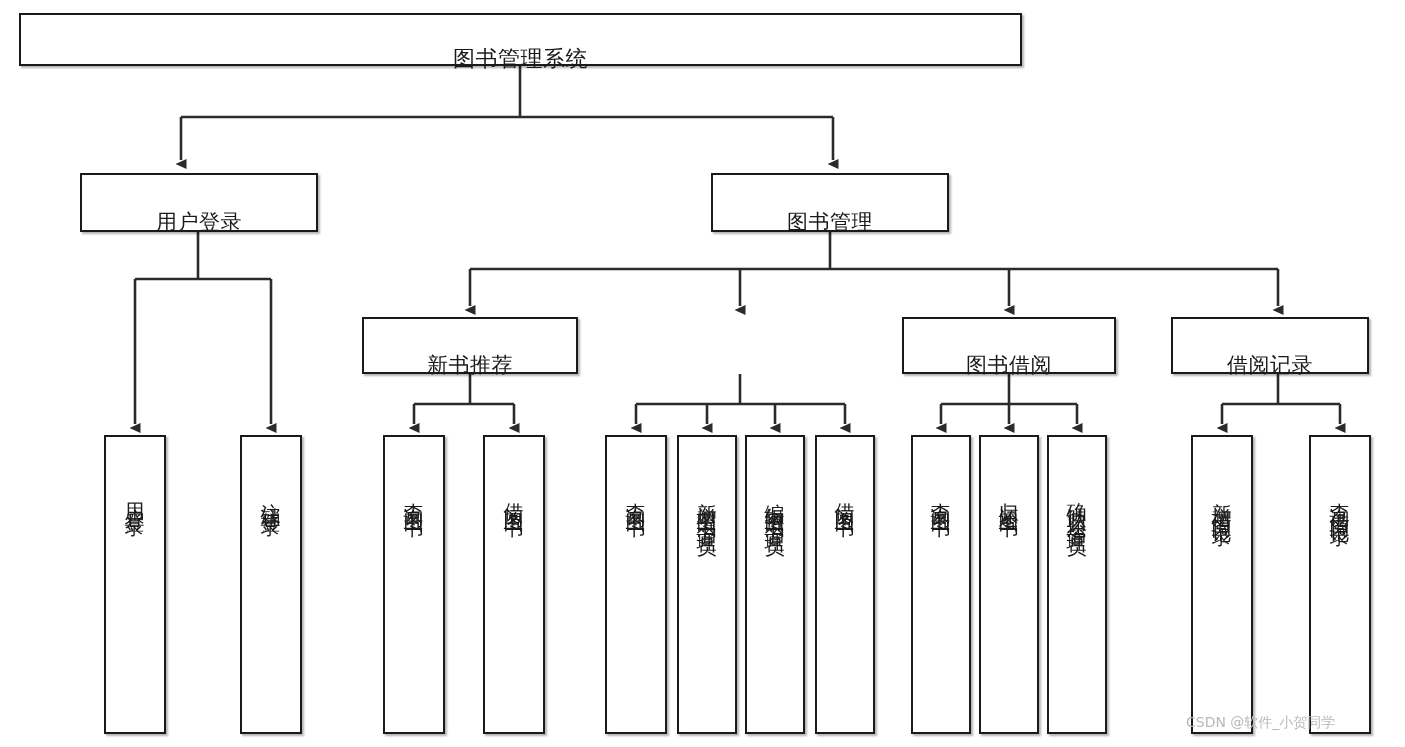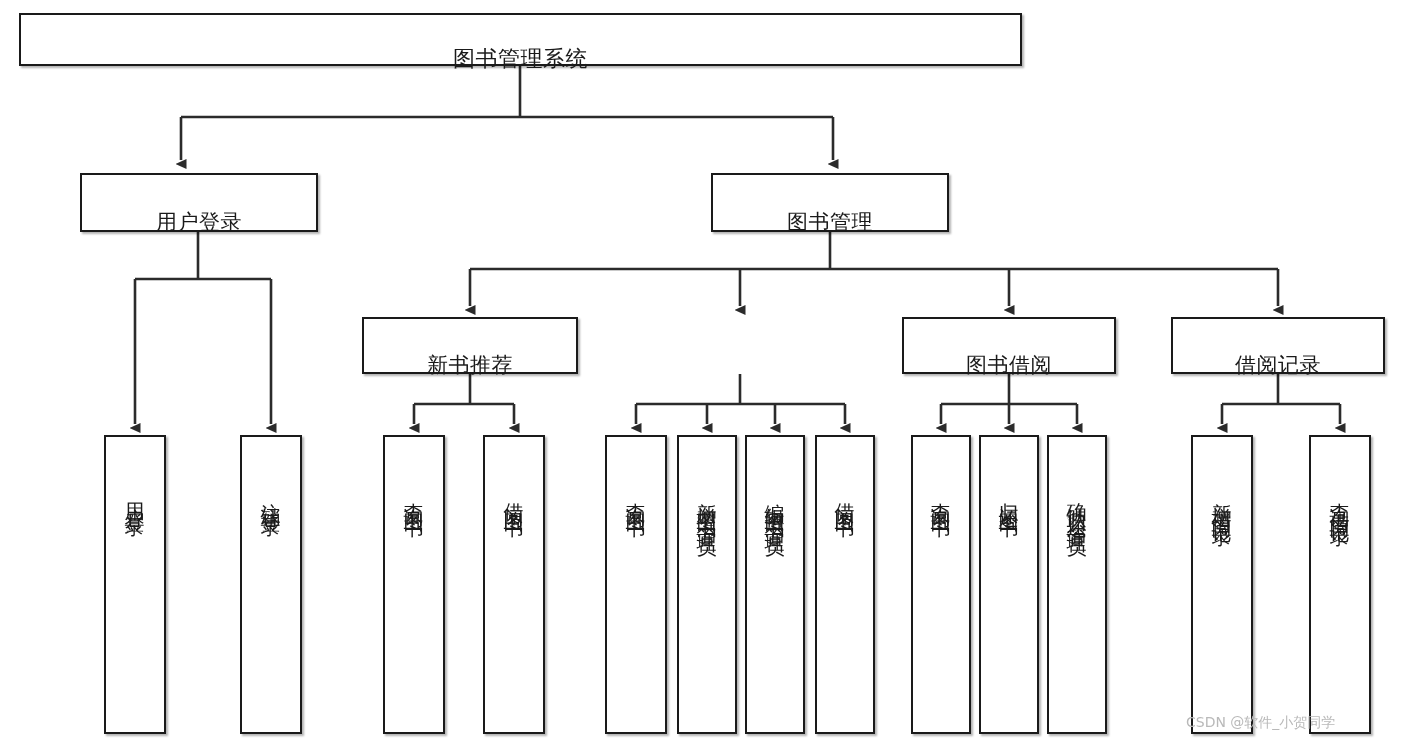--- a/index.html
+++ b/index.html
@@ -143,21 +143,21 @@
 
   <div class="node horiz" style="left:711px; top:173px; width:238px; height:59px;">
     <span class="label">图书管理</span>
   </div>
 
 
   <div class="node horiz" style="left:902px; top:317px; width:214px; height:57px;">
     <span class="label">图书借阅</span>
   </div>
 
-  <div class="node horiz" style="left:1171px; top:317px; width:214px; height:57px;">
+  <div class="node horiz" style="left:1171px; top:317px; width:198px; height:57px;">
     <span class="label">借阅记录</span>
   </div>
 
   <div class="node vert" style="left:104px; top:435px; width:62px; height:299px;">
     <span class="label">用户登录</span>
   </div>
   <div class="node vert" style="left:240px; top:435px; width:62px; height:299px;">
     <span class="label">注销登录</span>
   </div>
 

